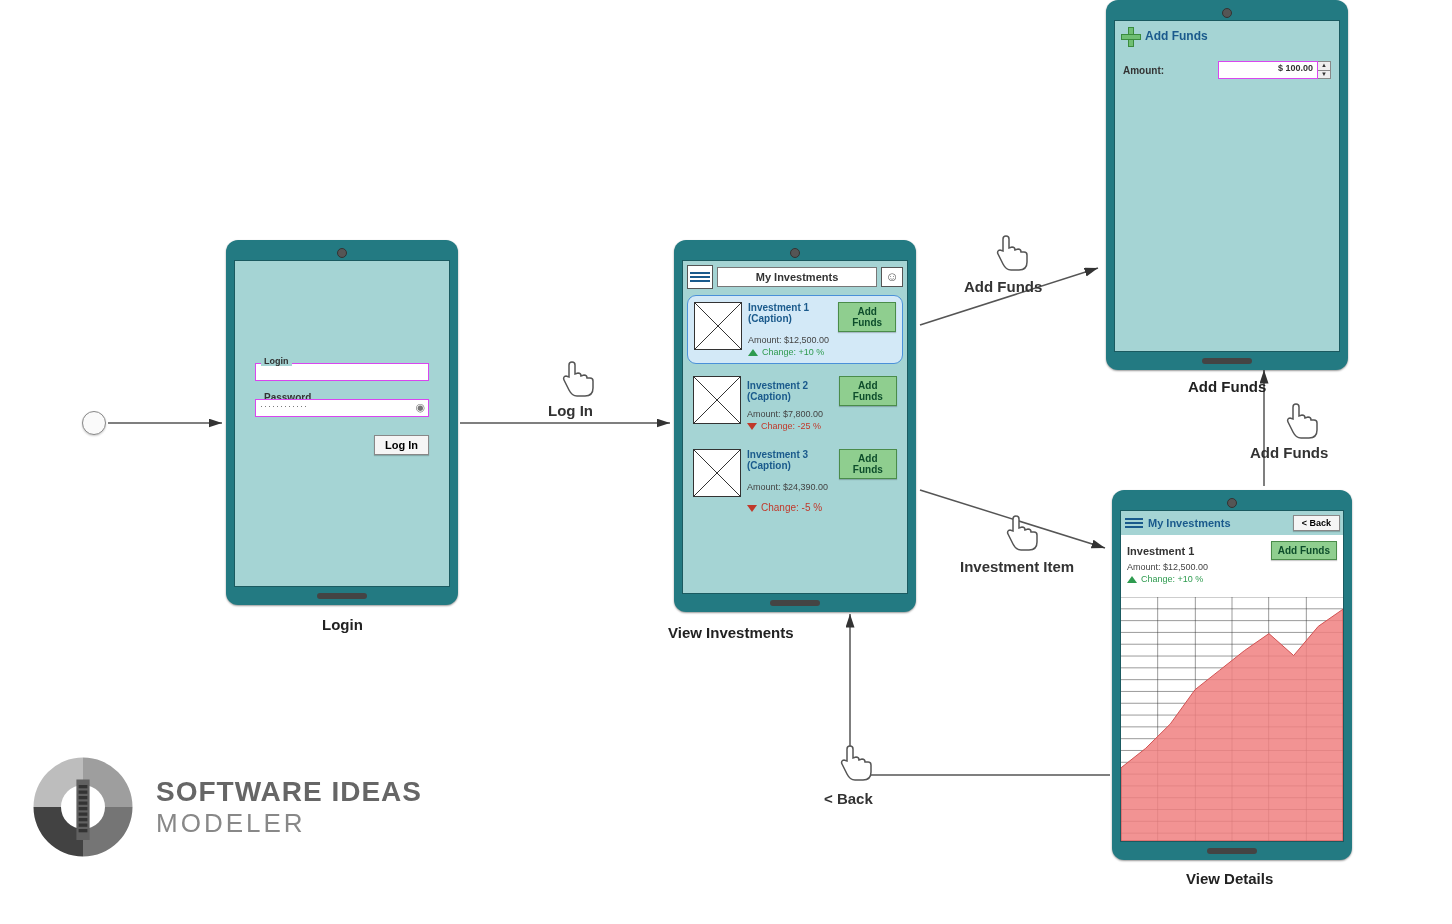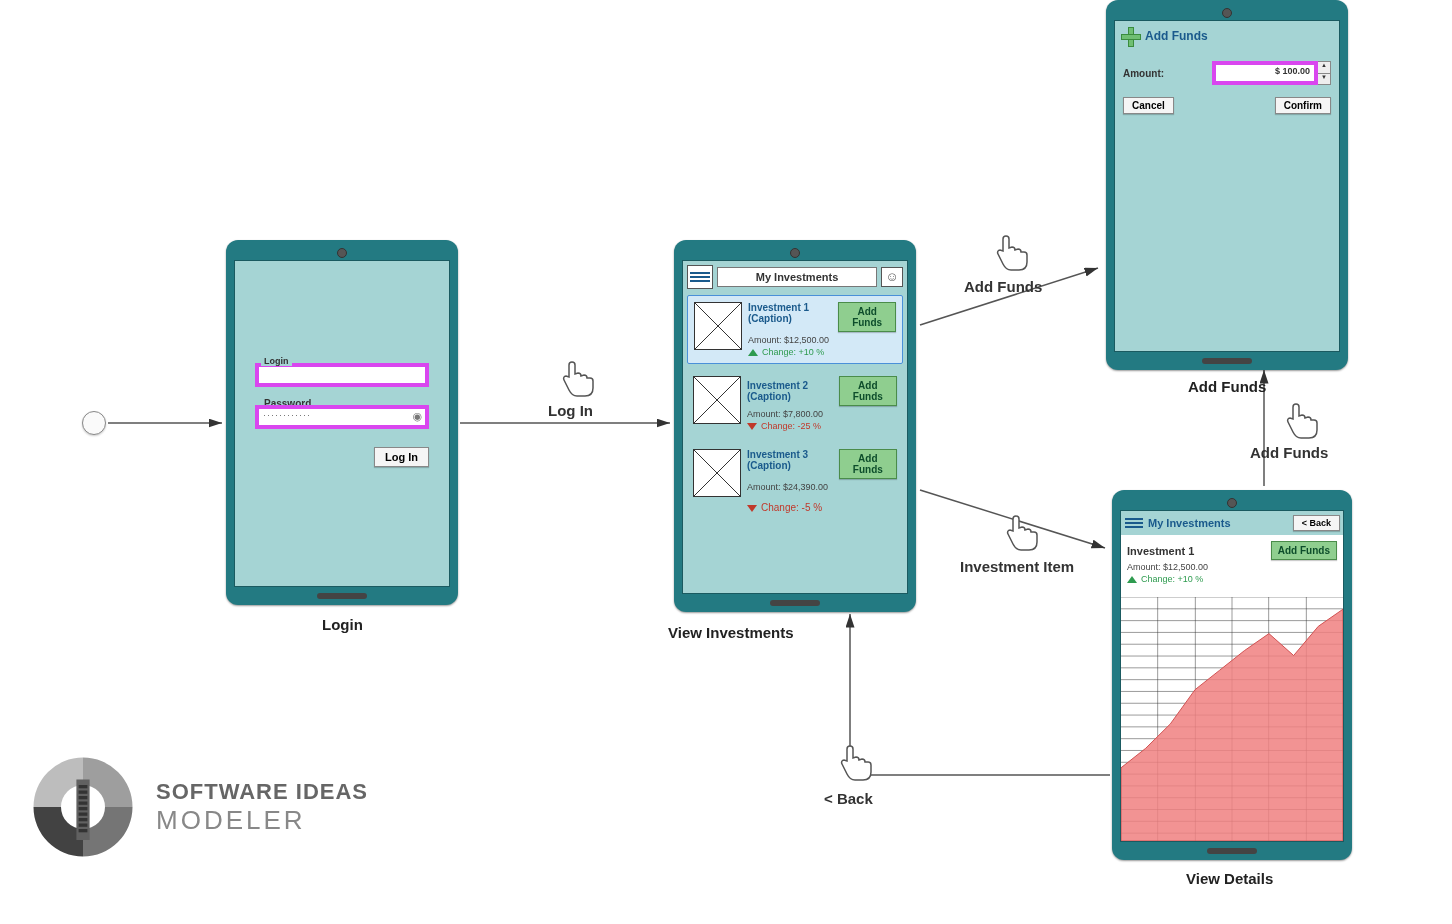--- a/index.html
+++ b/index.html
@@ -6,21 +6,21 @@
 .canvas{position:relative;width:1452px;height:924px}
 .device{position:absolute;background:#237a82;border-radius:12px;box-shadow:0 1px 2px rgba(0,0,0,.4)}
 .device .camera{position:absolute;top:8px;left:50%;width:8px;height:8px;background:#555;border-radius:50%;transform:translateX(-50%);border:1px solid #333}
 .device .home{position:absolute;bottom:6px;left:50%;width:50px;height:6px;background:#444;border-radius:3px;transform:translateX(-50%)}
 .screen{position:absolute;top:20px;left:8px;right:8px;bottom:18px;background:#a5d4d4;border:1px solid #1a5a60;overflow:hidden}
 .start-circle{position:absolute;width:22px;height:22px;border:1.5px solid #888;border-radius:50%;background:#fafafa;box-shadow:0 1px 2px rgba(0,0,0,.2)}
 .node-label{position:absolute;font-weight:700;color:#222;font-size:15px}
 .conn-label{position:absolute;font-weight:700;color:#333;font-size:15px}
 .btn{background:#f5f5f5;border:1px solid #888;padding:3px 10px;font-size:11px;font-weight:700;cursor:pointer;box-shadow:0 1px 1px rgba(0,0,0,.2)}
 .btn.green{background:#8fce8f;border-color:#4a8c4a;color:#0d4d2b;font-size:10px;padding:3px 6px}
-.input-box{background:#fff;border:4px solid #d946ef;height:14px;padding:1px 4px;font-size:9px}
+.input-box{background:#fff;border:1px solid #d946ef;height:14px;padding:1px 4px;font-size:9px}
 .img-ph{background:#fff;border:1.5px solid #333;position:relative}
 .img-ph svg{position:absolute;inset:0;width:100%;height:100%}
 .tri-up{display:inline-block;width:0;height:0;border-left:5px solid transparent;border-right:5px solid transparent;border-bottom:7px solid #2e9b4f;vertical-align:middle;margin-right:4px}
 .tri-dn{display:inline-block;width:0;height:0;border-left:5px solid transparent;border-right:5px solid transparent;border-top:7px solid #c0392b;vertical-align:middle;margin-right:4px}
 svg.wires{position:absolute;inset:0;width:100%;height:100%;pointer-events:none}
 </style>
 </head>
 <body>
 
 <div class="canvas">
@@ -94,21 +94,21 @@
     <div style="display:flex;align-items:center;gap:4px;padding:4px">
       <div style="width:20px;height:18px;border:1px solid #555;background:#fff;display:flex;flex-direction:column;justify-content:center;gap:2px;padding:2px">
             <div style="height:2px;background:#1a5a8c"></div>
             <div style="height:2px;background:#1a5a8c"></div>
             <div style="height:2px;background:#1a5a8c"></div>
           </div>
       <div style="flex:1;background:#fff;border:1px solid #777;text-align:center;font-weight:700;font-size:11px;padding:3px">My Investments</div>
       <div style="width:20px;height:18px;border:1px solid #555;background:#fff;text-align:center;line-height:17px;font-size:13px;color:#555">☺</div>
     </div>
     <div id="inv-list" style="padding:2px 4px">
-          <div style="display: flex; gap: 6px; padding: 6px; margin-bottom: 6px; background: rgb(211, 233, 247); border: 1.5px solid rgb(74, 144, 217); border-radius: 2px;">
+          <div style="display: flex; gap: 6px; padding: 6px; margin-bottom: 6px; background: rgb(211, 233, 247); border: 1.5px solid rgb(74, 144, 217); border-radius: 9px;">
             <div class="img-ph" style="width:46px;height:46px">
               <svg>
                 <line x1="0" y1="0" x2="100%" y2="100%" stroke="#333"></line>
                 <line x1="100%" y1="0" x2="0" y2="100%" stroke="#333"></line>
               </svg>
             </div>
             <div style="flex:1">
               <div style="display:flex;justify-content:space-between;align-items:start">
                 <span style="font-weight:700;font-size:10px;color:#1a5a8c">Investment 1 (Caption)</span>
                 <button class="btn green">Add Funds</button>
@@ -167,24 +167,20 @@
     </div>
     <div style="display:flex;align-items:center;justify-content:space-between;padding:10px 8px 6px">
       <span style="font-weight:700;font-size:10px">Amount:</span>
       <div style="display:flex;align-items:stretch">
         <div class="input-box" style="width:90px;text-align:right;font-weight:700">$ 100.00</div>
         <div style="width:12px;border:1px solid #888;border-left:none;background:#eee;display:flex;flex-direction:column">
           <div style="flex:1;text-align:center;font-size:6px;line-height:7px">▲</div>
           <div style="flex:1;text-align:center;font-size:6px;line-height:7px;border-top:1px solid #888">▼</div>
         </div>
       </div>
-    </div>
-    <div style="display:flex;justify-content:space-between;padding:6px 8px">
-      <button class="btn" style="font-size:10px;padding:2px 8px">Cancel</button>
-      <button class="btn" style="font-size:10px;padding:2px 8px">Confirm</button>
     </div>
   </div>
 </div>
 <div class="node-label" style="left:1188px;top:378px">Add Funds</div>
 
 <div class="device" style="left:1112px;top:490px;width:240px;height:370px">
   <div class="camera"></div>
   <div class="home"></div>
   <div class="screen" style="background:#fff">
     <div style="display:flex;align-items:center;gap:4px;padding:3px;background:#a5d4d4">
@@ -252,18 +248,18 @@
           <rect x="46" y="40" width="8" height="3"></rect>
           <rect x="46" y="45" width="8" height="3"></rect>
           <rect x="46" y="50" width="8" height="3"></rect>
           <rect x="46" y="55" width="8" height="3"></rect>
           <rect x="46" y="60" width="8" height="3"></rect>
           <rect x="46" y="65" width="8" height="3"></rect>
           <rect x="46" y="70" width="8" height="3"></rect>
         </g>
   </svg>
   <div>
-    <div style="font-size:22px;font-weight:700;color:#666;letter-spacing:1px">SOFTWARE IDEAS</div>
+    <div style="font-size:28px;font-weight:700;color:#666;letter-spacing:1px">SOFTWARE IDEAS</div>
     <div style="font-size:26px;color:#888;letter-spacing:3px">MODELER</div>
   </div>
 </div>
 
 </div>
 
 </body></html>

